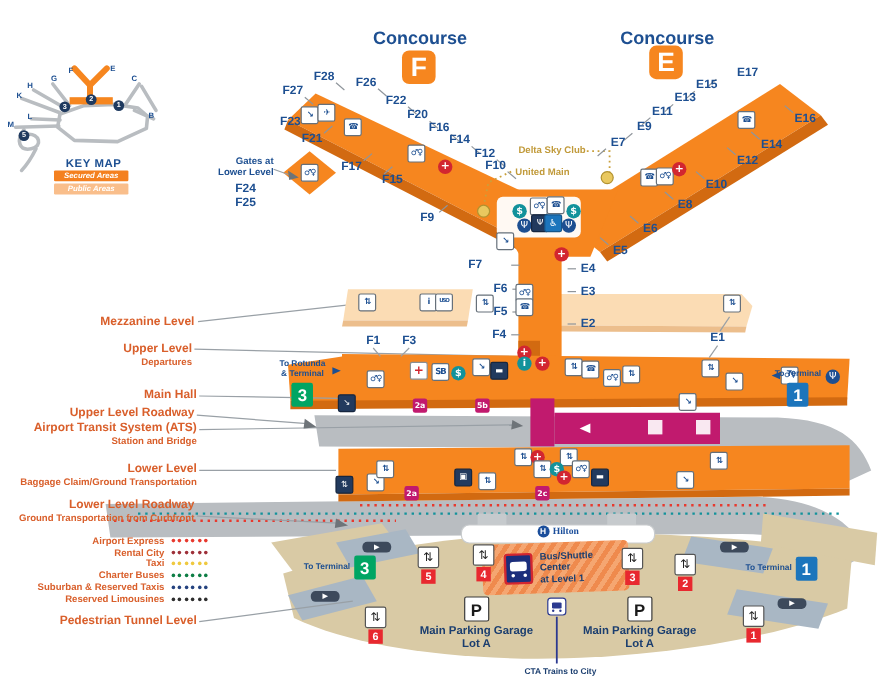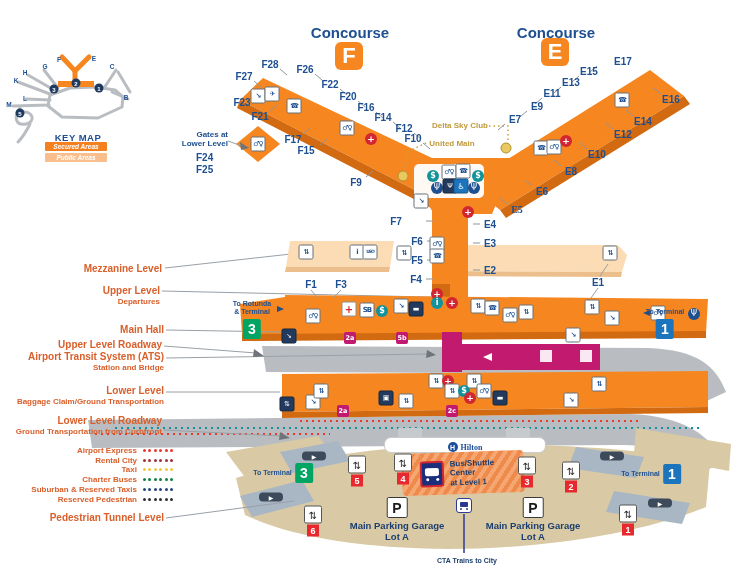--- a/index.html
+++ b/index.html
@@ -56,21 +56,21 @@
 
   .tlink{position:absolute;display:flex;align-items:center;gap:3px;}
   .tlink.col{flex-direction:column;transform:translate(-50%,0);}
   .tlink.row{flex-direction:row;transform:translate(-50%,-50%);}
   .tlink .txt{color:#1D4F91;font-weight:bold;font-size:7px;text-align:center;line-height:1.15;white-space:nowrap;}
   .tbox{width:18px;height:20px;border-radius:2px;color:#fff;font-weight:bold;font-size:14px;
         display:flex;align-items:center;justify-content:center;}
   .tbox.green{background:#00A563;} .tbox.blue{background:#1C75BC;}
 
   .hilton-bar{position:absolute;left:384px;top:437px;width:160px;height:14px;background:#fff;border:1px solid #C9CCCE;
-        border-radius:7px;display:flex;align-items:flex-end;justify-content:center;gap:3px;}
+        border-radius:7px;display:flex;align-items:flex-start;justify-content:center;gap:3px;}
   .hilton-mark{width:10px;height:10px;border-radius:50%;background:#1B4E9B;color:#fff;font-size:7px;font-weight:bold;
         display:flex;align-items:center;justify-content:center;}
   .hilton-name{color:#1B4E9B;font-weight:bold;font-size:8px;font-family:"Liberation Serif",serif;}
 
   .bus-panel{position:absolute;left:402px;top:452px;width:122px;height:42px;border-radius:4px;transform:rotate(-2deg);
         background:repeating-linear-gradient(125deg,#EF8A4D 0 4px,#F5A671 4px 8px);
         display:flex;align-items:center;gap:6px;padding-left:18px;box-sizing:border-box;}
   .shuttle-bus{width:24px;height:26px;background:#1B2E7B;border:2px solid #D22630;border-radius:3px;
         display:flex;flex-direction:column;align-items:center;justify-content:center;gap:2px;box-sizing:border-box;}
   .shuttle-bus .body{width:14px;height:8px;background:#fff;border-radius:2px;}
@@ -301,41 +301,41 @@
       <div class="gate" style="left: 305px; top: 69px;">F26</div>
       <div class="gate" style="left: 330px; top: 84px;">F22</div>
       <div class="gate" style="left: 348px; top: 96px;">F20</div>
       <div class="gate" style="left: 366px; top: 107px;">F16</div>
       <div class="gate" style="left: 383px; top: 117px;">F14</div>
       <div class="gate" style="left: 404px; top: 128px;">F12</div>
       <div class="gate" style="left: 413px; top: 138px;">F10</div>
       <div class="gate" style="left: 242px; top: 102px;">F23</div>
       <div class="gate" style="left: 260px; top: 116px;">F21</div>
       <div class="gate" style="left: 293px; top: 139px;">F17</div>
-      <div class="gate" style="left: 306px; top: 150px;">F15</div>
+      <div class="gate" style="left: 327px; top: 150px;">F15</div>
       <div class="gate" style="left: 356px; top: 182px;">F9</div>
       <div class="gate" style="left: 396px; top: 221px;">F7</div>
       <div class="gate" style="left: 417px; top: 241px;">F6</div>
       <div class="gate" style="left: 417px; top: 260px;">F5</div>
       <div class="gate" style="left: 416px; top: 279px;">F4</div>
       <div class="gate" style="left: 311px; top: 284px;">F1</div>
       <div class="gate" style="left: 341px; top: 284px;">F3</div>
       <div class="gate" style="left: 623px; top: 61px;">E17</div>
       <div class="gate" style="left: 589px; top: 71px;">E15</div>
       <div class="gate" style="left: 571px; top: 82px;">E13</div>
       <div class="gate" style="left: 552px; top: 93px;">E11</div>
       <div class="gate" style="left: 537px; top: 106px;">E9</div>
       <div class="gate" style="left: 515px; top: 119px;">E7</div>
       <div class="gate" style="left: 671px; top: 99px;">E16</div>
       <div class="gate" style="left: 643px; top: 121px;">E14</div>
       <div class="gate" style="left: 623px; top: 134px;">E12</div>
       <div class="gate" style="left: 597px; top: 154px;">E10</div>
       <div class="gate" style="left: 571px; top: 171px;">E8</div>
       <div class="gate" style="left: 542px; top: 191px;">E6</div>
-      <div class="gate" style="left: 517px; top: 209px; font-family: Liberation Serif, serif;">E5</div>
+      <div class="gate" style="left: 517px; top: 209px;">E5</div>
       <div class="gate" style="left: 490px; top: 224px;">E4</div>
       <div class="gate" style="left: 490px; top: 243px;">E3</div>
       <div class="gate" style="left: 490px; top: 270px;">E2</div>
       <div class="gate" style="left: 598px; top: 282px;">E1</div>
     </div>
   <div class="layer" id="icons-layer">
       <div class="icon v-chip" style="left: 258px; top: 96px;">↘</div>
       <div class="icon v-chip" style="left: 272px; top: 94px;">✈</div>
       <div class="icon v-chip" style="left: 294px; top: 106px;">☎</div>
       <div class="icon v-chip" style="left: 347px; top: 128px;">♂♀</div>
@@ -485,21 +485,21 @@
         <div class="dots">
           <i style="background: rgb(37, 67, 127);"></i>
           <i style="background: rgb(37, 67, 127);"></i>
           <i style="background: rgb(37, 67, 127);"></i>
           <i style="background: rgb(37, 67, 127);"></i>
           <i style="background: rgb(37, 67, 127);"></i>
           <i style="background: rgb(37, 67, 127);"></i>
         </div>
       </div>
       <div class="legend-row" style="left: 0px; top: 494.5px;">
-        <div class="lab">Reserved Pedestrian</div>
+        <div class="lab">Reserved Limousines</div>
         <div class="dots">
           <i style="background: rgb(46, 46, 46);"></i>
           <i style="background: rgb(46, 46, 46);"></i>
           <i style="background: rgb(46, 46, 46);"></i>
           <i style="background: rgb(46, 46, 46);"></i>
           <i style="background: rgb(46, 46, 46);"></i>
           <i style="background: rgb(46, 46, 46);"></i>
         </div>
       </div>
       <div class="tlink col" style="left: 252px; top: 300px;">

